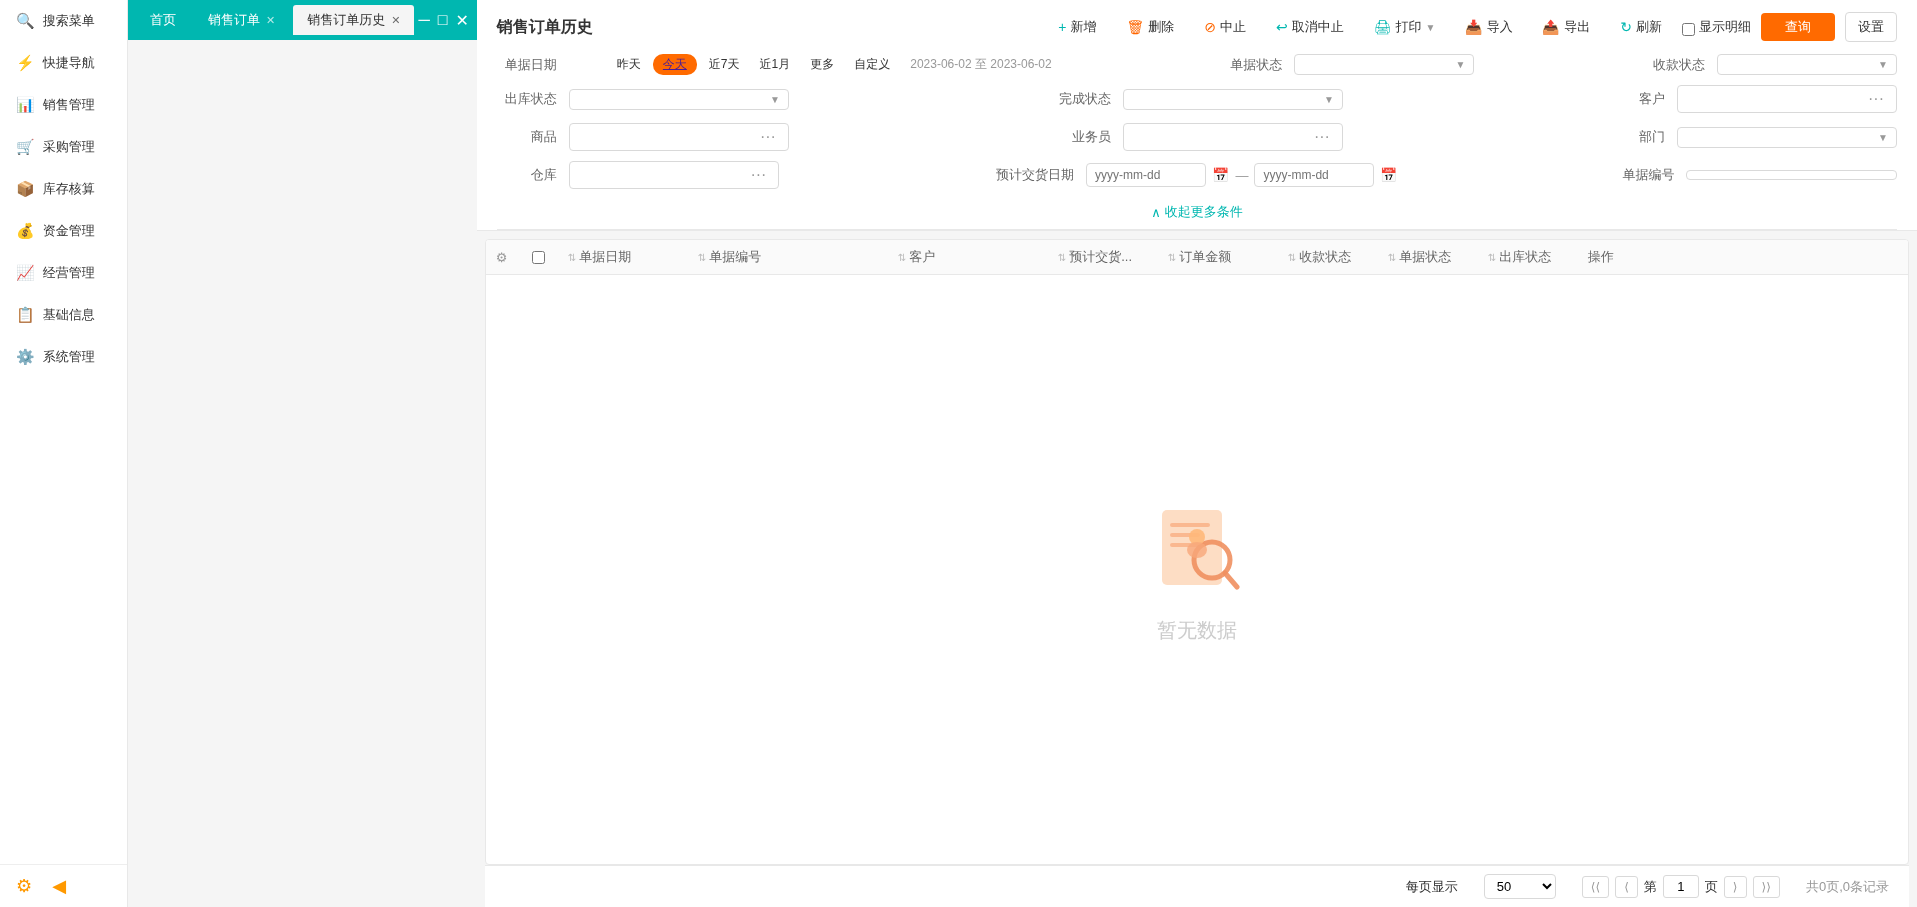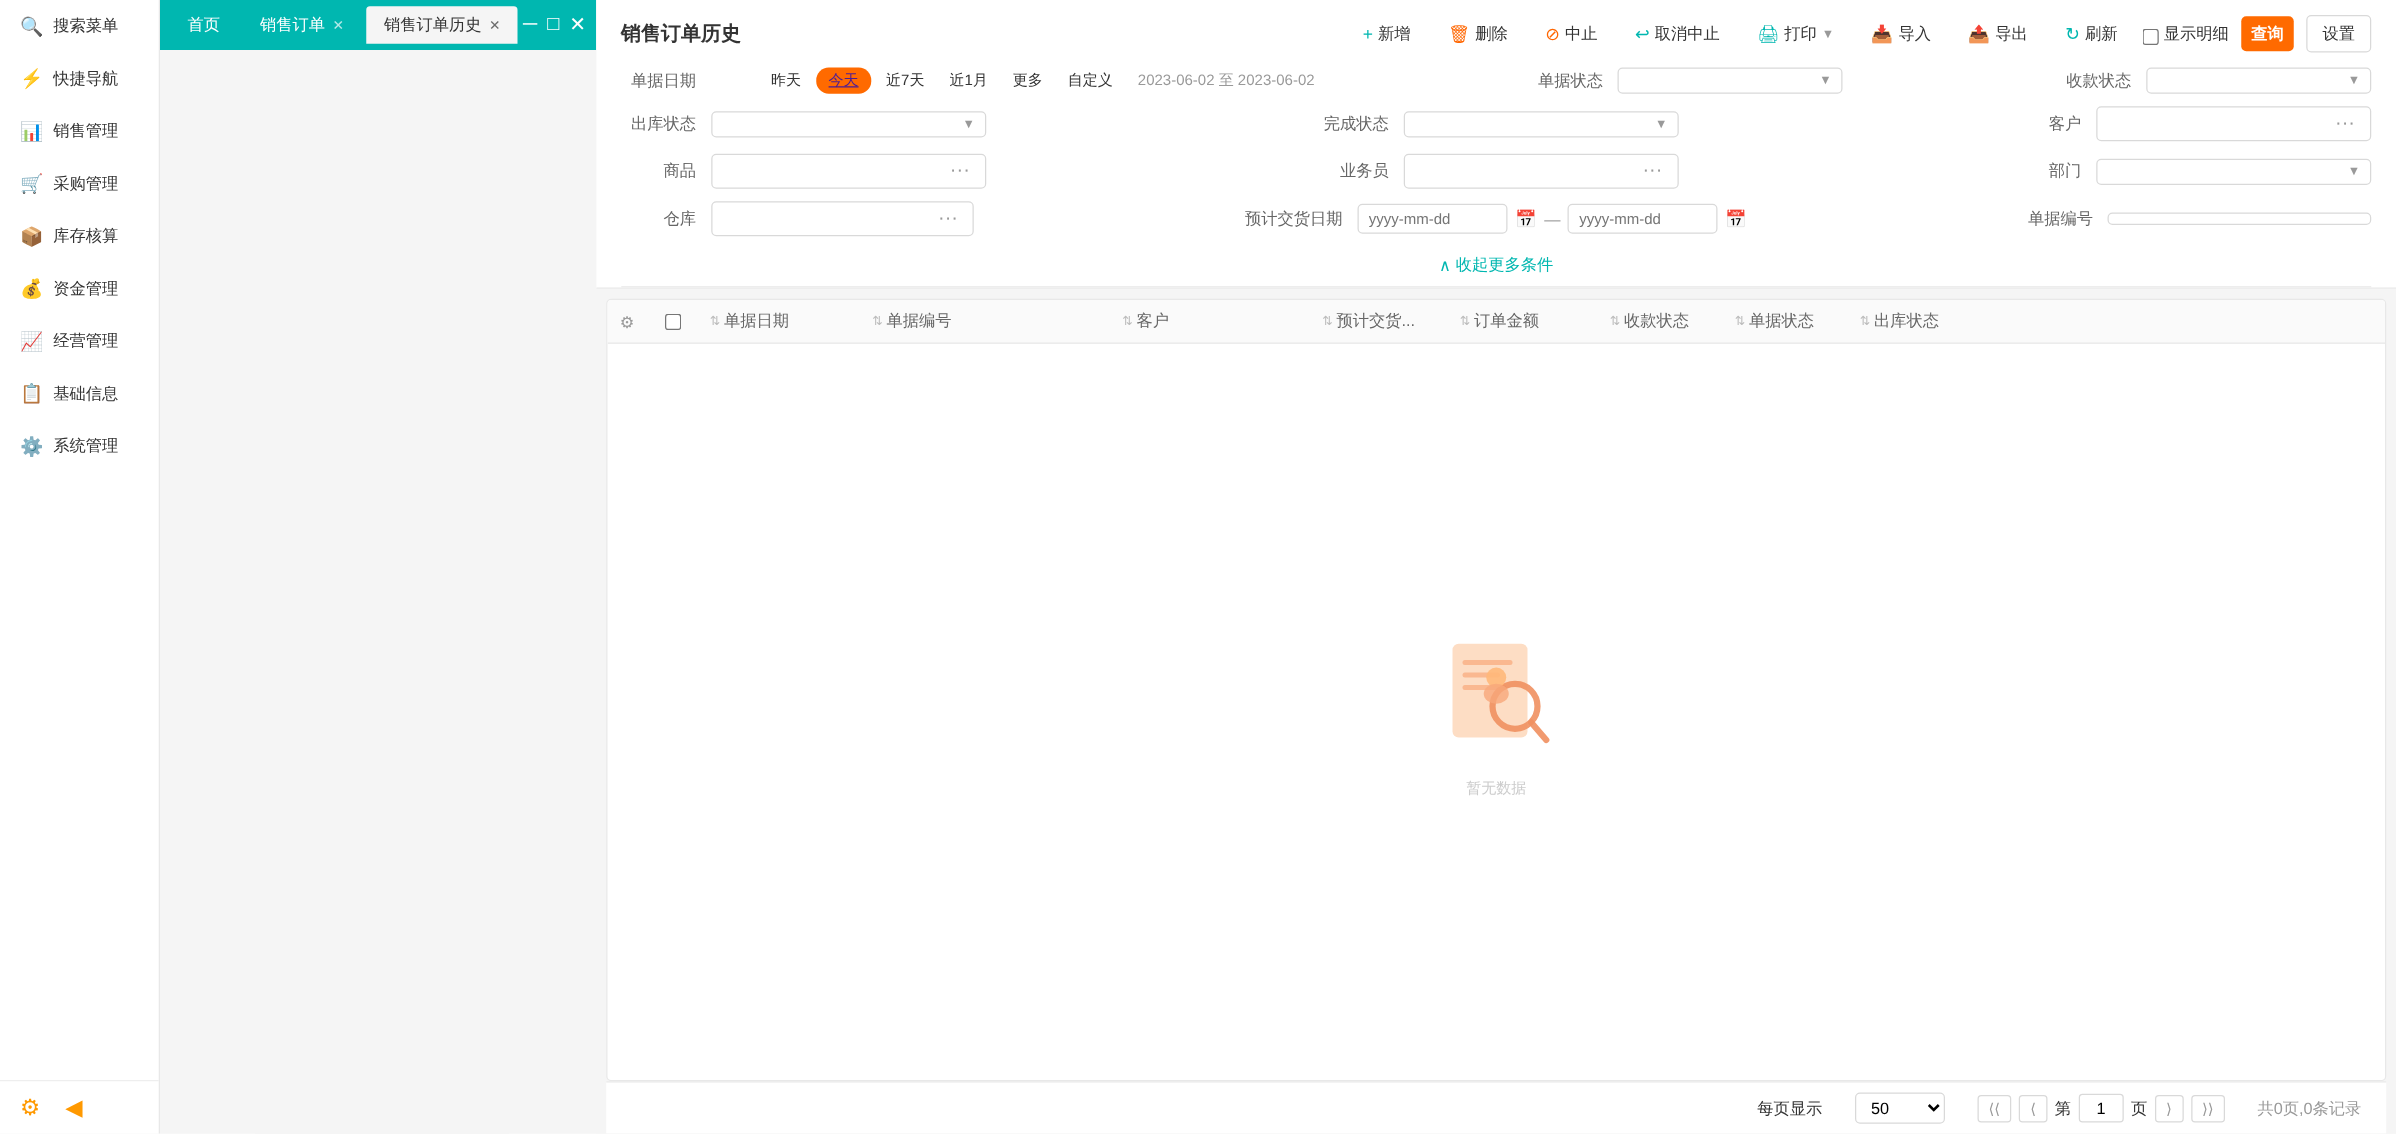--- a/index.html
+++ b/index.html
@@ -124,25 +124,24 @@
       color: #333;
       font-size: 13px;
     }
     .toolbar-btn .btn-icon { color: #00b7b0; font-size: 14px; }
     .toolbar-btn .btn-icon.red { color: #ff6600; }
     .toolbar-btn .btn-icon.orange { color: #ff6600; }
     .btn-primary {
       background: #ff6a00;
       color: #fff !important;
       border-radius: 4px;
-      padding: 5px 8px !important;
+      padding: 5px 24px !important;
       font-size: 13px;
       border: none;
       cursor: pointer;
-      font-weight: bold;
     }
     .btn-default {
       background: #fff;
       color: #333;
       border: 1px solid #d9d9d9;
       border-radius: 4px;
       padding: 5px 12px;
       font-size: 13px;
       cursor: pointer;
     }
@@ -292,21 +291,21 @@
       flex: 1;
       display: flex;
       flex-direction: column;
       align-items: center;
       justify-content: center;
       color: #ccc;
       gap: 12px;
     }
     .empty-text {
       color: #ccc;
-      font-size: 12px;
+      font-size: 20px;
     }
 
     
     .footer {
       background: #fff;
       border-top: 1px solid #e8e8e8;
       padding: 8px 20px;
       display: flex;
       align-items: center;
       justify-content: flex-end;
@@ -590,20 +589,23 @@
           <span class="th-sort">⇅</span>
           <span>收款状态</span>
         </div>
         <div class="th col-doc-status">
           <span class="th-sort">⇅</span>
           <span>单据状态</span>
         </div>
         <div class="th col-stock-status">
           <span class="th-sort">⇅</span>
           <span>出库状态</span>
+        </div>
+        <div class="th col-action">
+          <span>操作</span>
         </div>
       </div>
 
       <div class="empty-state">
 
         <svg width="110" height="110" viewBox="0 0 110 110">
 
           <rect x="20" y="15" width="60" height="75" rx="5" fill="#fcd5b5" opacity="0.8"></rect>
           <rect x="28" y="28" width="40" height="4" rx="2" fill="#f8a87a" opacity="0.7"></rect>
           <rect x="28" y="38" width="30" height="4" rx="2" fill="#f8a87a" opacity="0.7"></rect>

